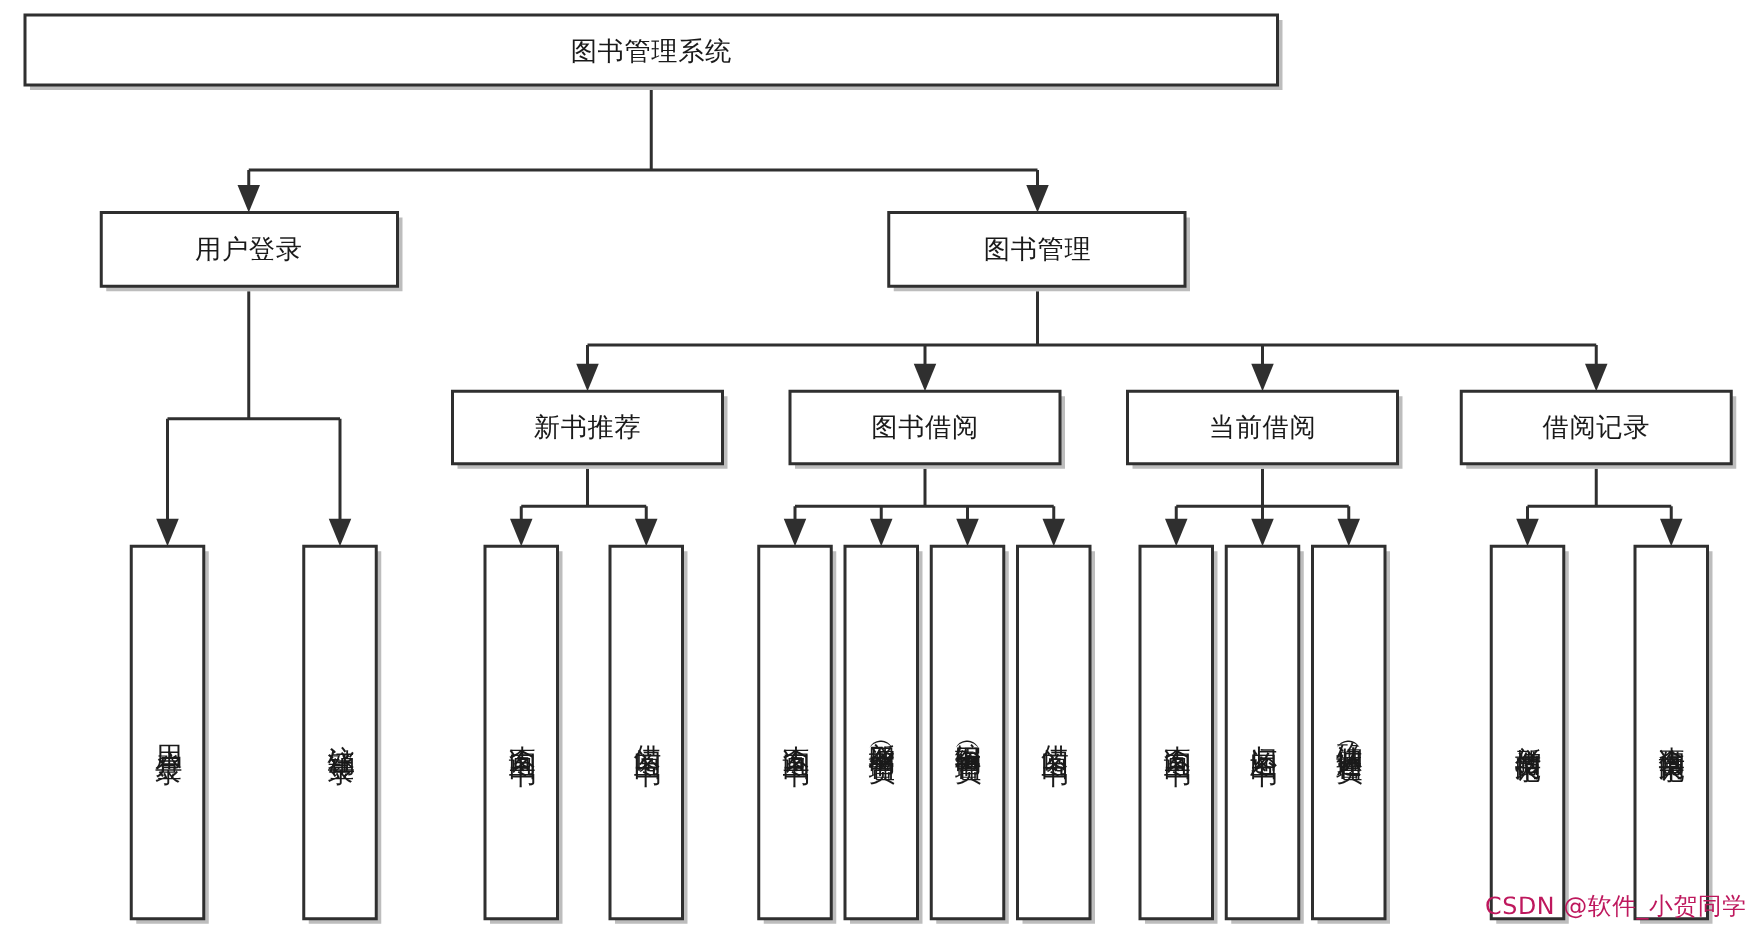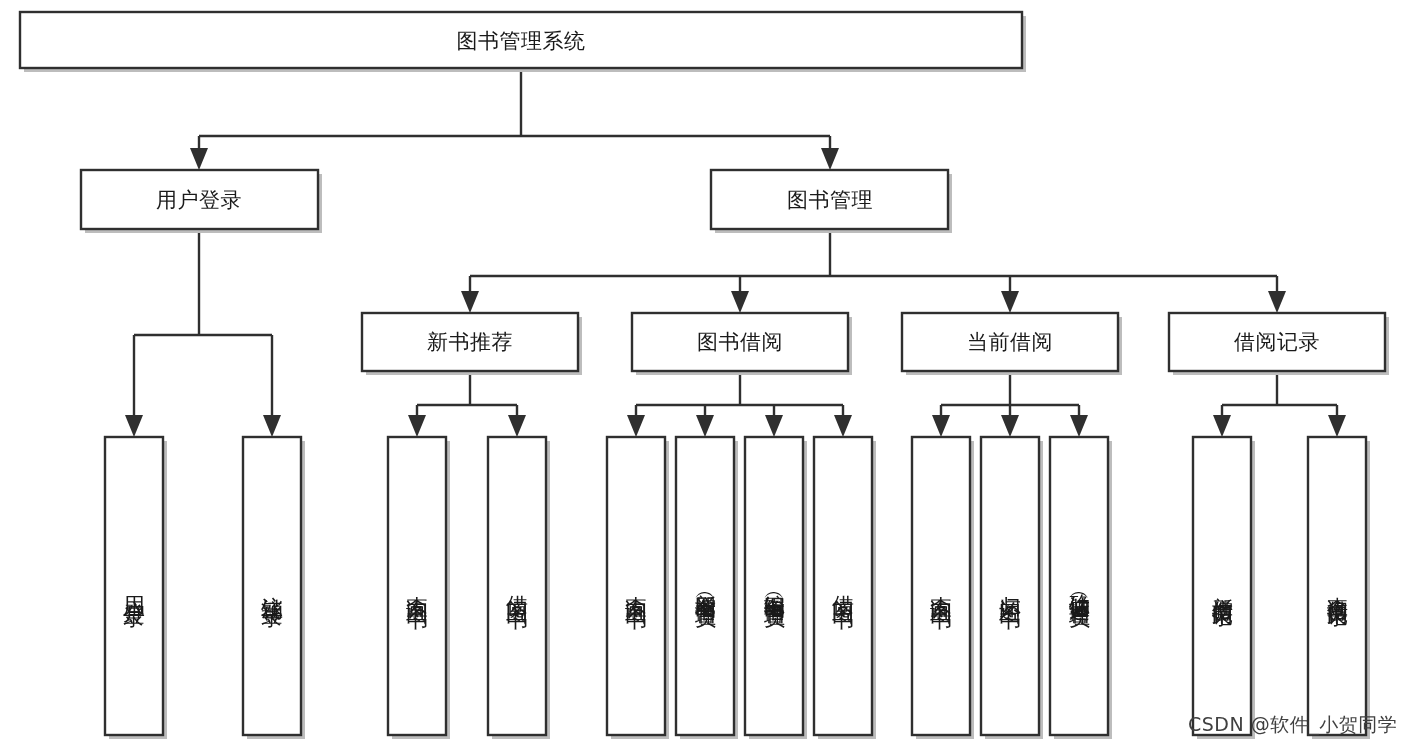--- a/index.html
+++ b/index.html
@@ -71,21 +71,21 @@
   .leaf-cell {
     position: absolute;
     display: flex;
     align-items: center;
     justify-content: center;
   }
   .watermark {
     position: absolute;
     font-family: "DejaVu Sans", "Liberation Sans", sans-serif;
     font-size: 19px;
-    color: #404040;
+    color: #be185d;
     white-space: nowrap;
     left: 1188px;
     top: 712px;
     letter-spacing: 0.5px;
   }
 </style>
 </head>
 <body>
 
 <div id="diagram-root">

